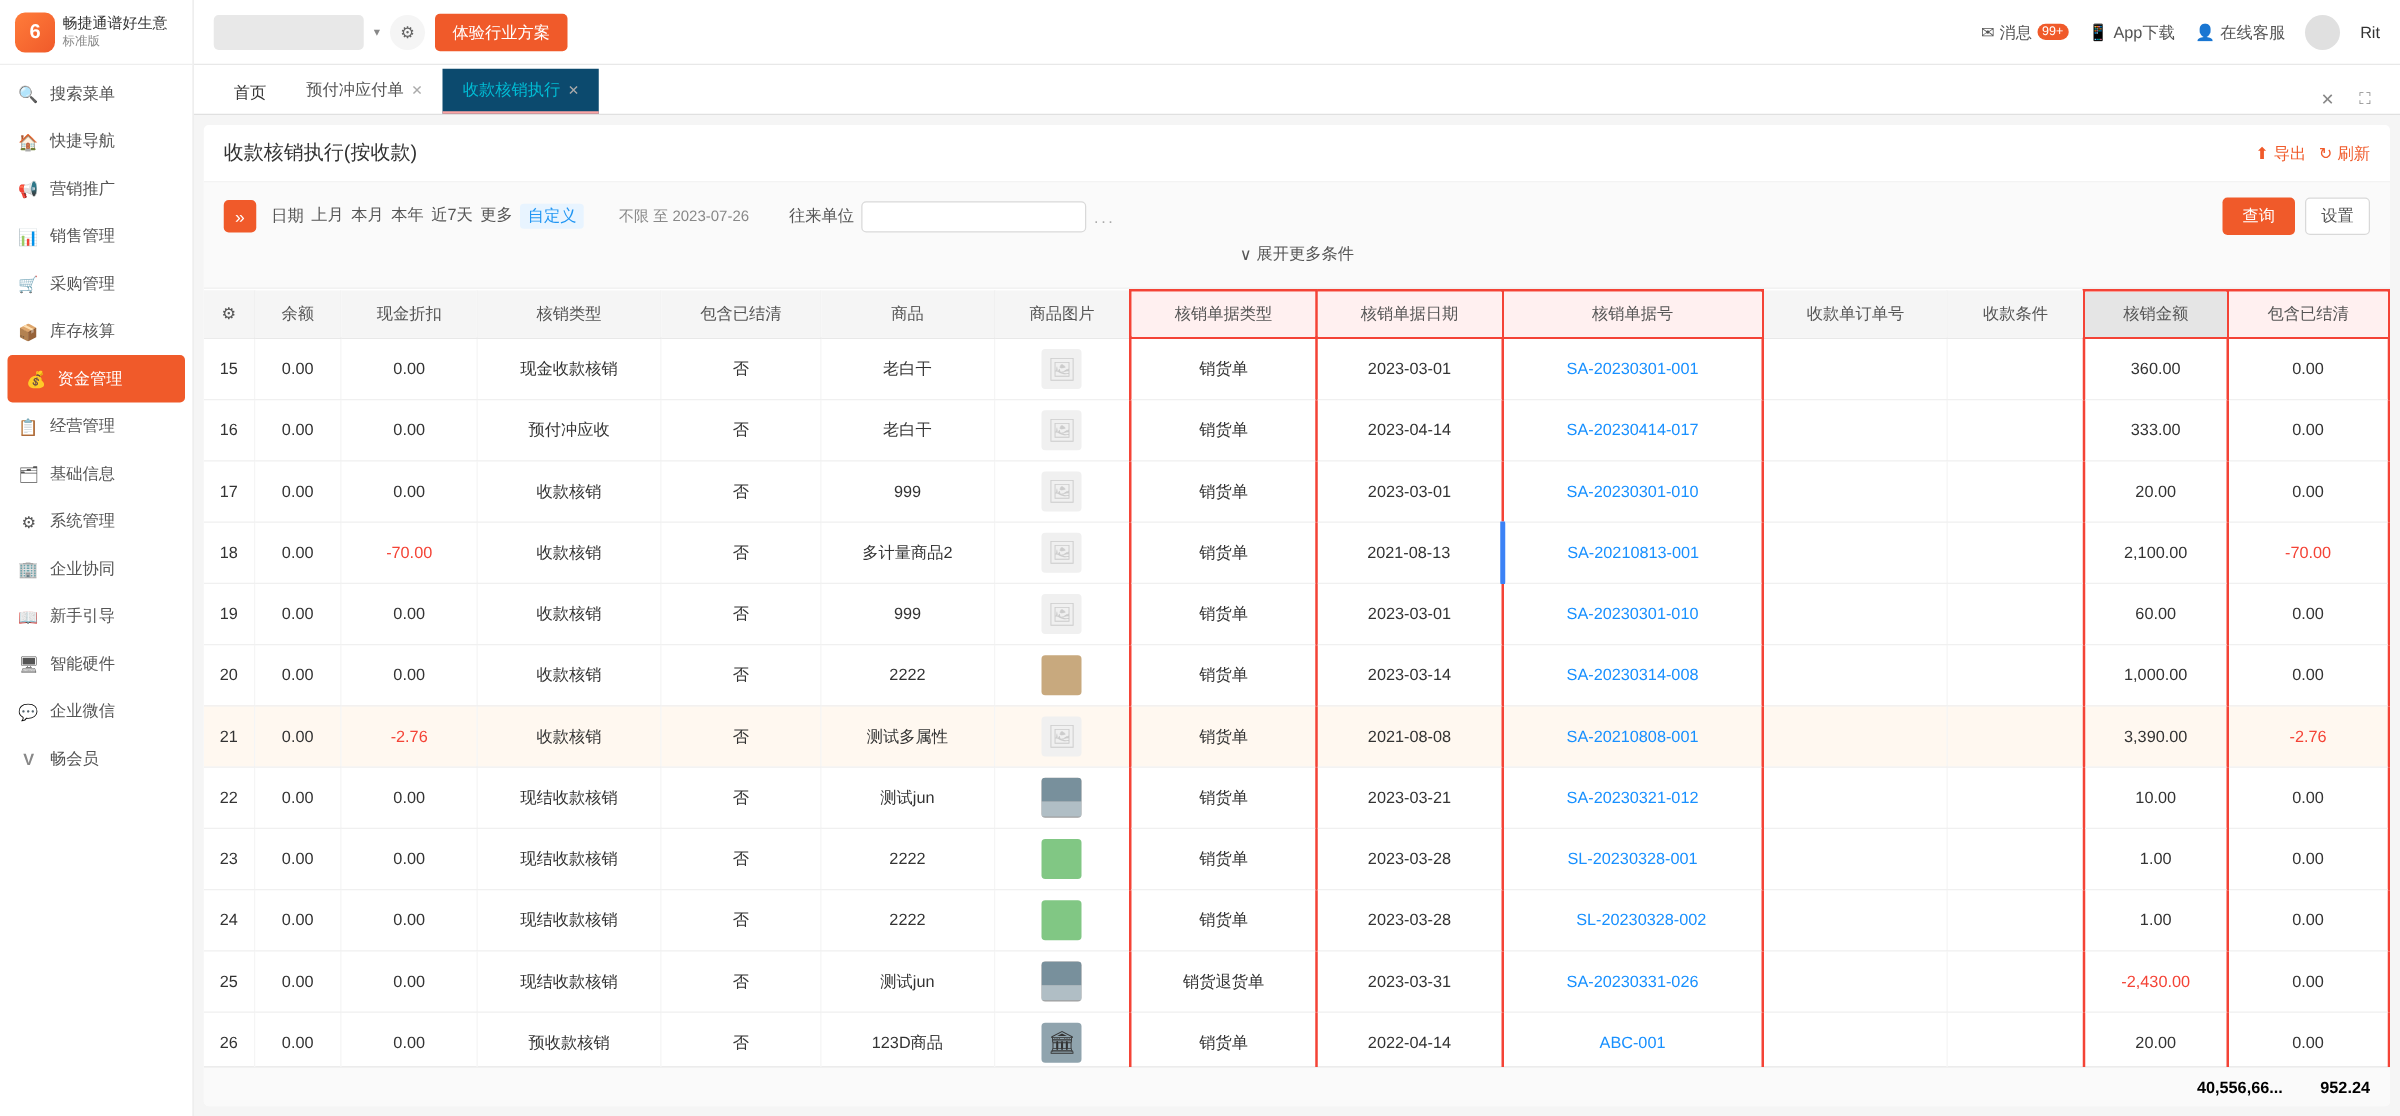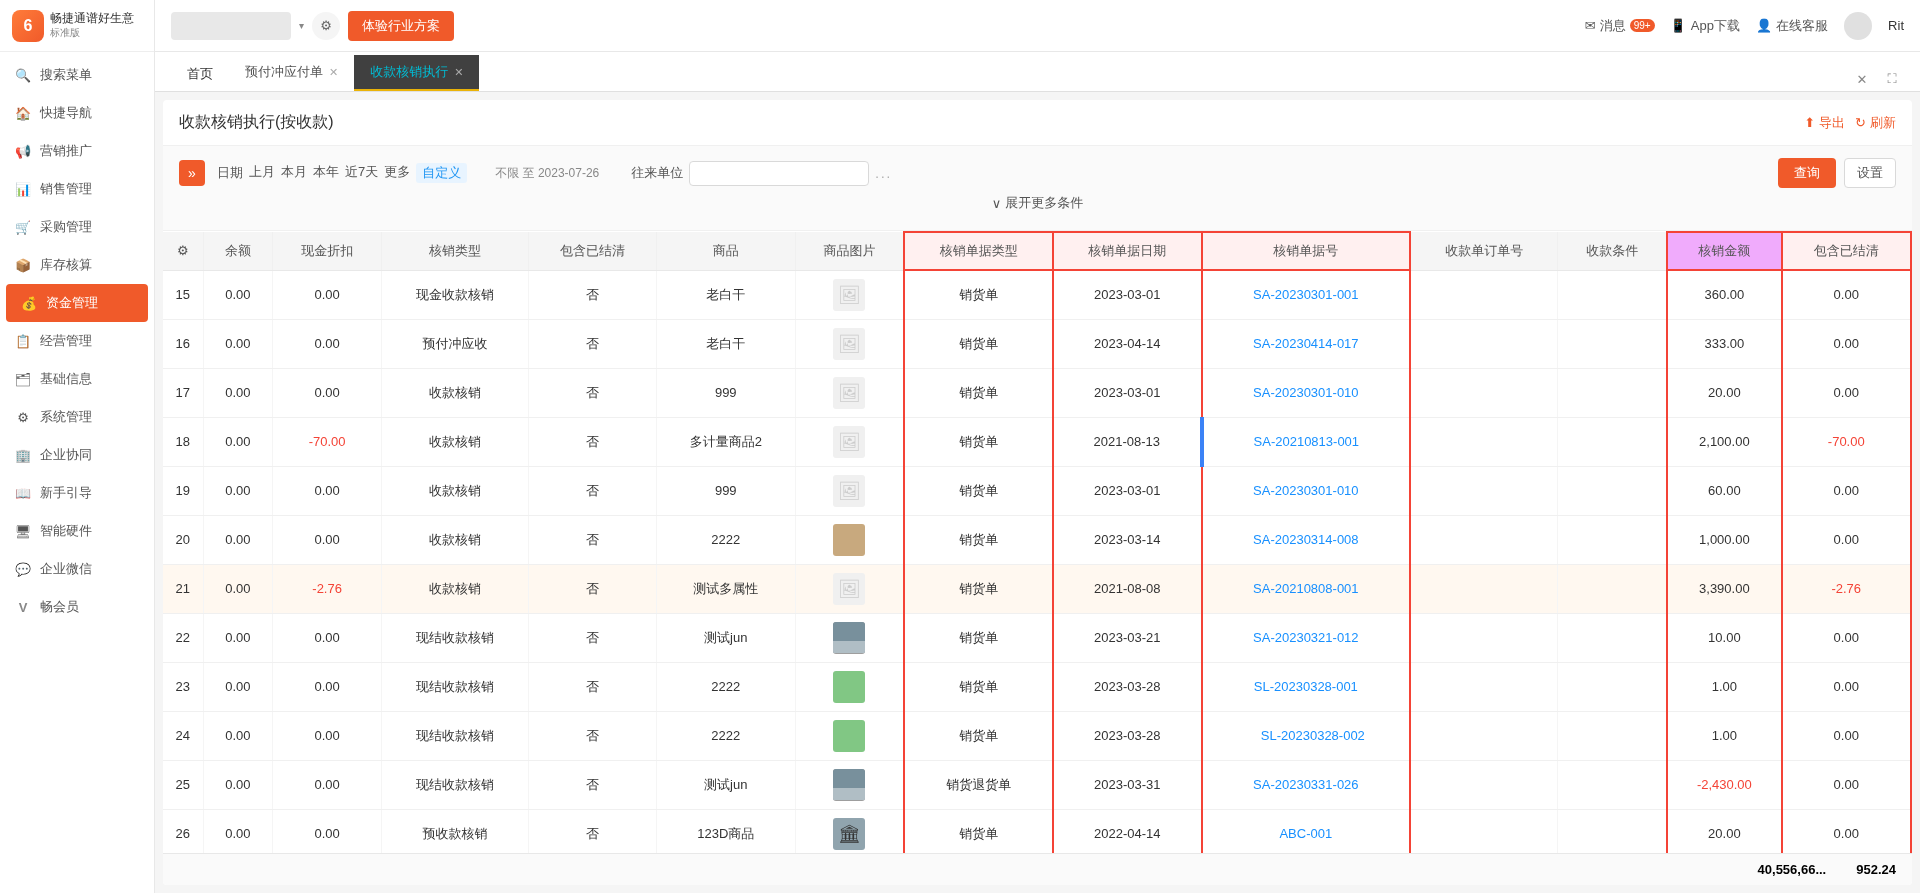--- a/index.html
+++ b/index.html
@@ -29,21 +29,21 @@
     .header-gear { width: 28px; height: 28px; border-radius: 50%; background: #f5f5f5; display: flex; align-items: center; justify-content: center; cursor: pointer; color: #666; }
     .trial-btn { background: #f05a2a; color: #fff; border: none; border-radius: 4px; padding: 6px 14px; cursor: pointer; font-size: 13px; }
     .top-header-right { display: flex; align-items: center; gap: 16px; }
     .header-icon-item { display: flex; align-items: center; gap: 4px; cursor: pointer; color: #555; font-size: 12px; }
     .badge { background: #f05a2a; color: #fff; font-size: 10px; padding: 1px 4px; border-radius: 8px; }
     .user-avatar { width: 28px; height: 28px; background: #e0e0e0; border-radius: 50%; }
 
     
     .tabs-bar { display: flex; background: #fff; border-bottom: 1px solid #e0e0e0; height: 40px; align-items: flex-end; padding: 0 16px; gap: 0; }
     .tab { padding: 8px 16px; cursor: pointer; color: #555; border-bottom: 2px solid transparent; font-size: 13px; display: flex; align-items: center; gap: 6px; }
-    .tab.active { color: #00bcd4; border-bottom: 2px solid #eab308; background: #404040; }
+    .tab.active { color: #00bcd4; border-bottom: 2px solid #fca5a5; background: #0c4a6e; }
     .tab .close-x { color: #aaa; font-size: 11px; cursor: pointer; }
     .tab.home-tab { color: #333; font-weight: 500; border-bottom: none; }
     .tabs-right { margin-left: auto; display: flex; align-items: center; gap: 6px; }
     .tab-action-btn { width: 24px; height: 24px; display: flex; align-items: center; justify-content: center; cursor: pointer; color: #888; }
 
     
     .page-content { flex: 1; overflow: hidden; display: flex; flex-direction: column; background: #f5f5f5; padding: 0; }
     .page-inner { flex: 1; overflow: hidden; display: flex; flex-direction: column; background: #fff; margin: 8px; border-radius: 4px; }
     .page-header { padding: 12px 16px; display: flex; align-items: center; justify-content: space-between; border-bottom: 1px solid #f0f0f0; }
     .page-title { font-size: 16px; font-weight: 400; color: #333; }
@@ -263,21 +263,21 @@
               <th>现金折扣</th>
               <th>核销类型</th>
               <th>包含已结清</th>
               <th>商品</th>
               <th>商品图片</th>
               <th style="border:2px solid #f44336;background:#fff0f0;">核销单据类型</th>
               <th style="border:2px solid #f44336;background:#fff0f0;">核销单据日期</th>
               <th style="border:2px solid #f44336;background:#fff0f0;">核销单据号</th>
               <th>收款单订单号</th>
               <th>收款条件</th>
-              <th style="border:2px solid #f44336;background:#f0abfc;">核销金额</th>
+              <th style="border:2px solid #f44336;background:#e5e5e5;">核销金额</th>
               <th style="border:2px solid #f44336;background:#fff0f0;">包含已结清</th>
             </tr>
           </thead>
           <tbody id="table-body">
           <tr>
       <td>15</td>
       <td>0.00</td>
       <td class="">0.00</td>
       <td>现金收款核销</td>
       <td>否</td>

